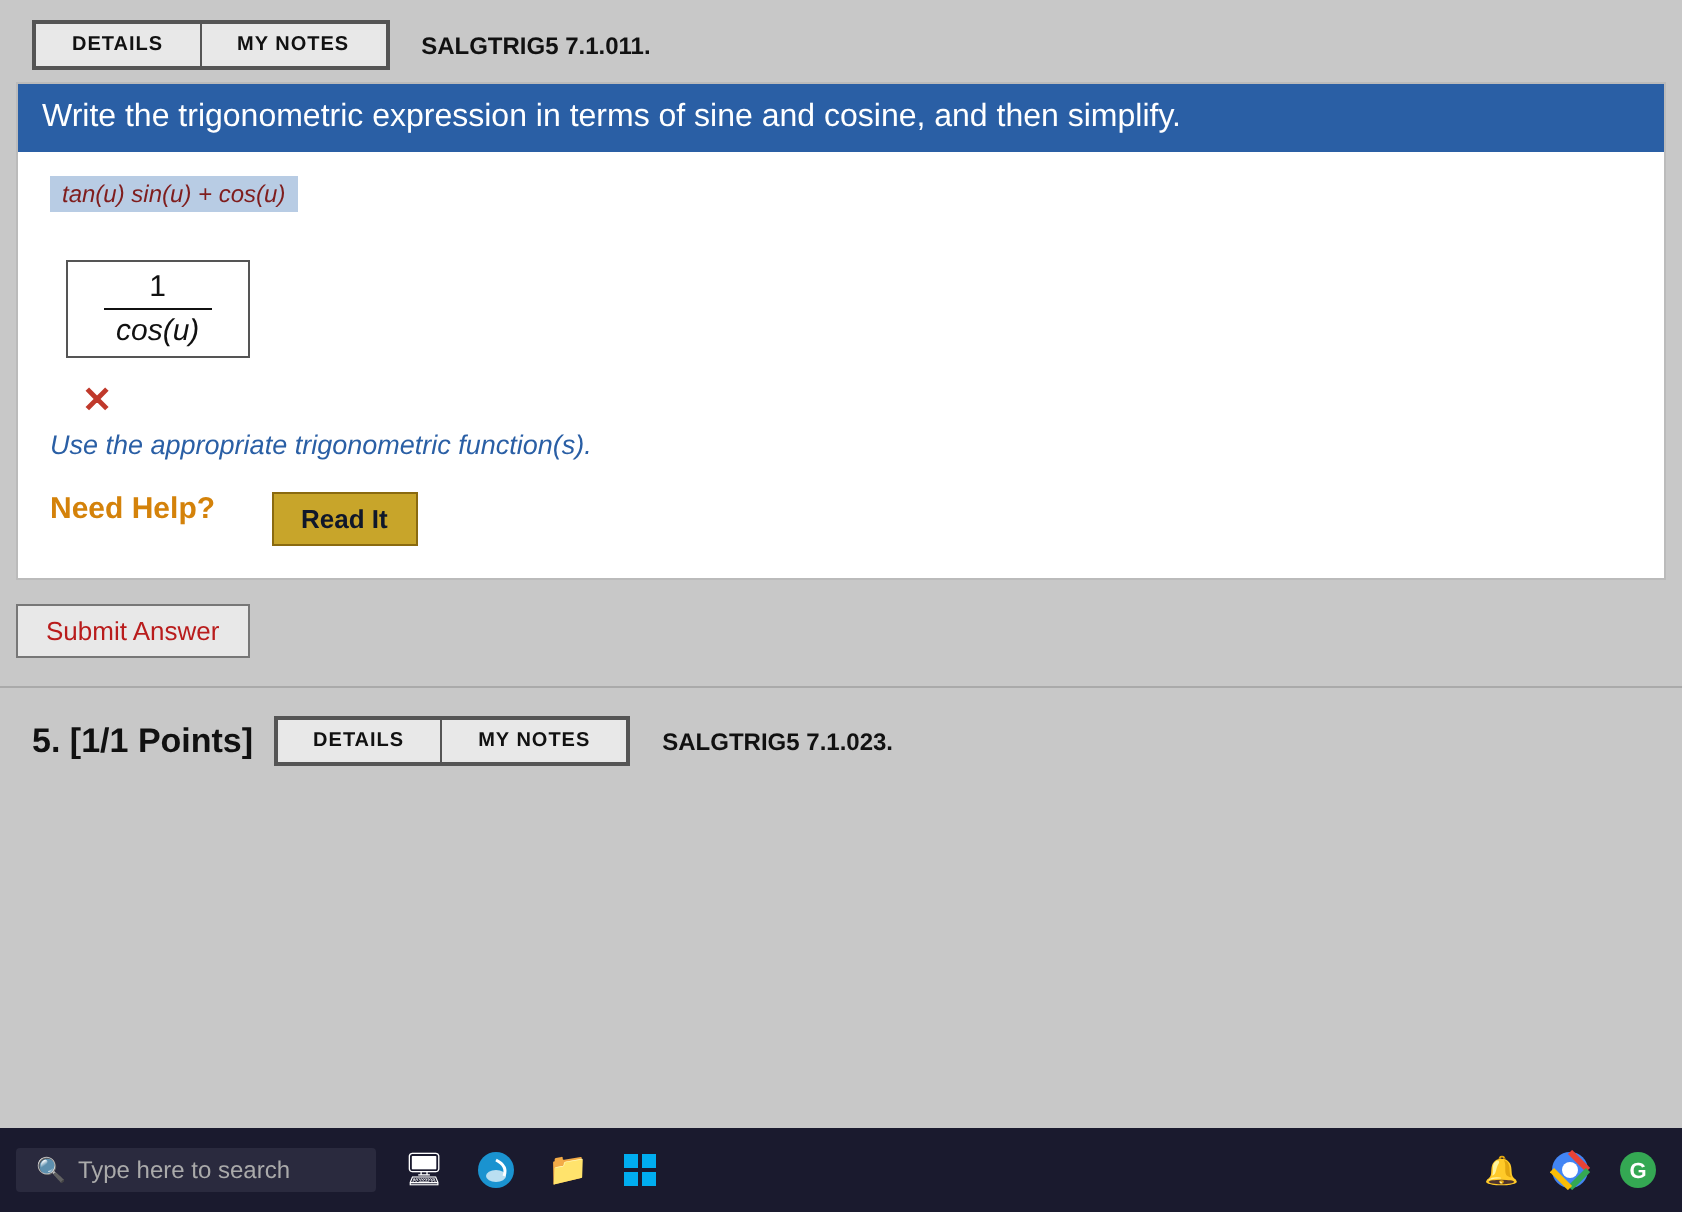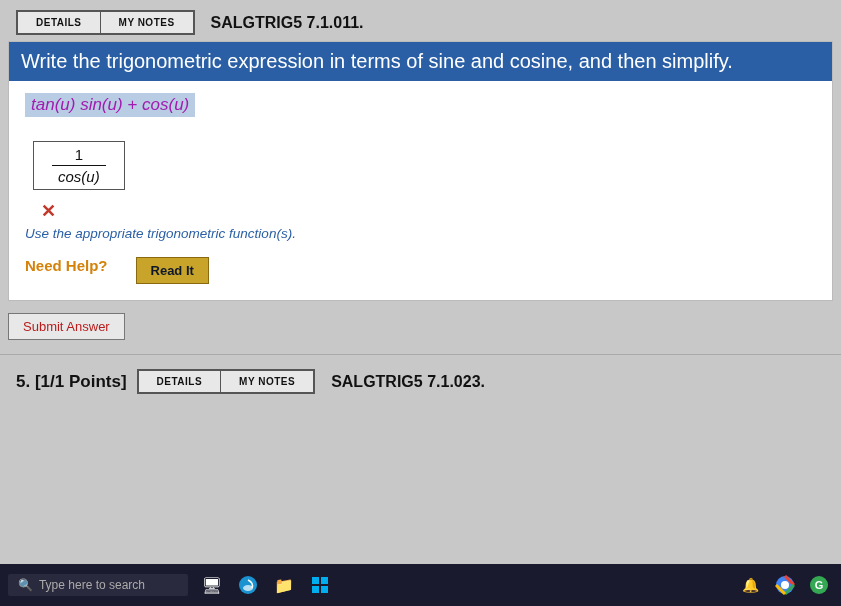--- a/index.html
+++ b/index.html
@@ -45,52 +45,52 @@
       cursor: pointer;
       letter-spacing: 0.5px;
       color: #111;
     }
 
     .btn-details {
       border-right: none;
     }
 
     .salg-code {
-      font-size: 16px;
+      font-size: 12px;
       font-weight: bold;
       color: #111;
       margin-left: 6px;
     }
 
     
     .question-box {
       background: #fff;
       margin: 0 8px;
       padding: 0;
       border: 1px solid #bbb;
     }
 
     .question-prompt {
       background: #2a5fa5;
       color: #fff;
-      font-size: 20px;
+      font-size: 16px;
       padding: 8px 12px;
       font-weight: normal;
     }
 
     .question-body {
       padding: 12px 16px 16px 16px;
     }
 
     .expression-line {
       background: #b8cce4;
       display: inline-block;
       padding: 2px 6px;
-      font-size: 17px;
-      color: #a21caf;
+      font-size: 12px;
+      color: #7f1d1d;
       margin-bottom: 14px;
       font-style: italic;
     }
 
     .fraction-box {
       border: 1.5px solid #555;
       display: inline-block;
       padding: 4px 18px;
       margin-bottom: 4px;
       margin-left: 8px;

